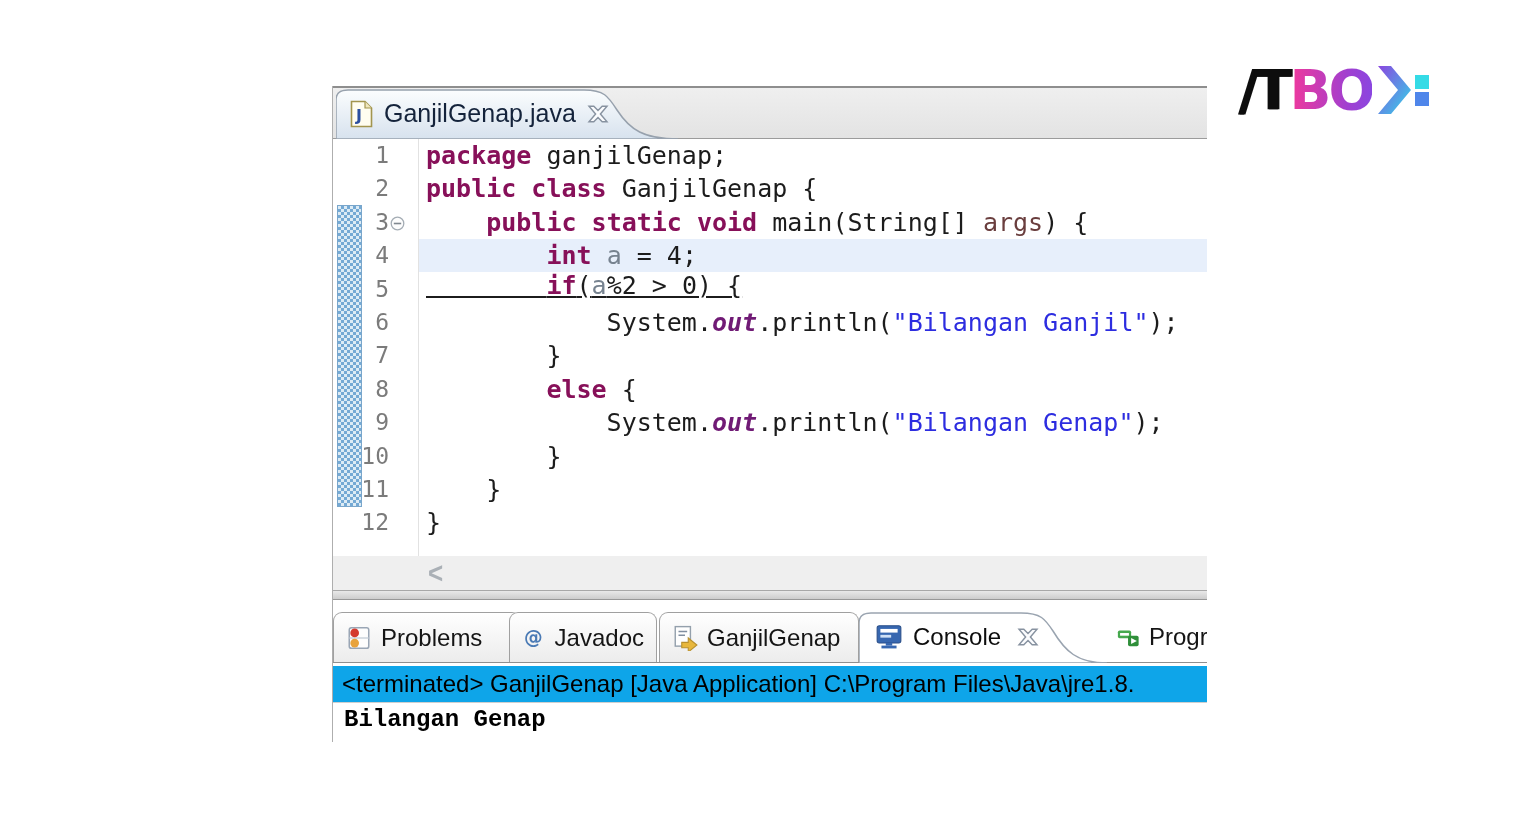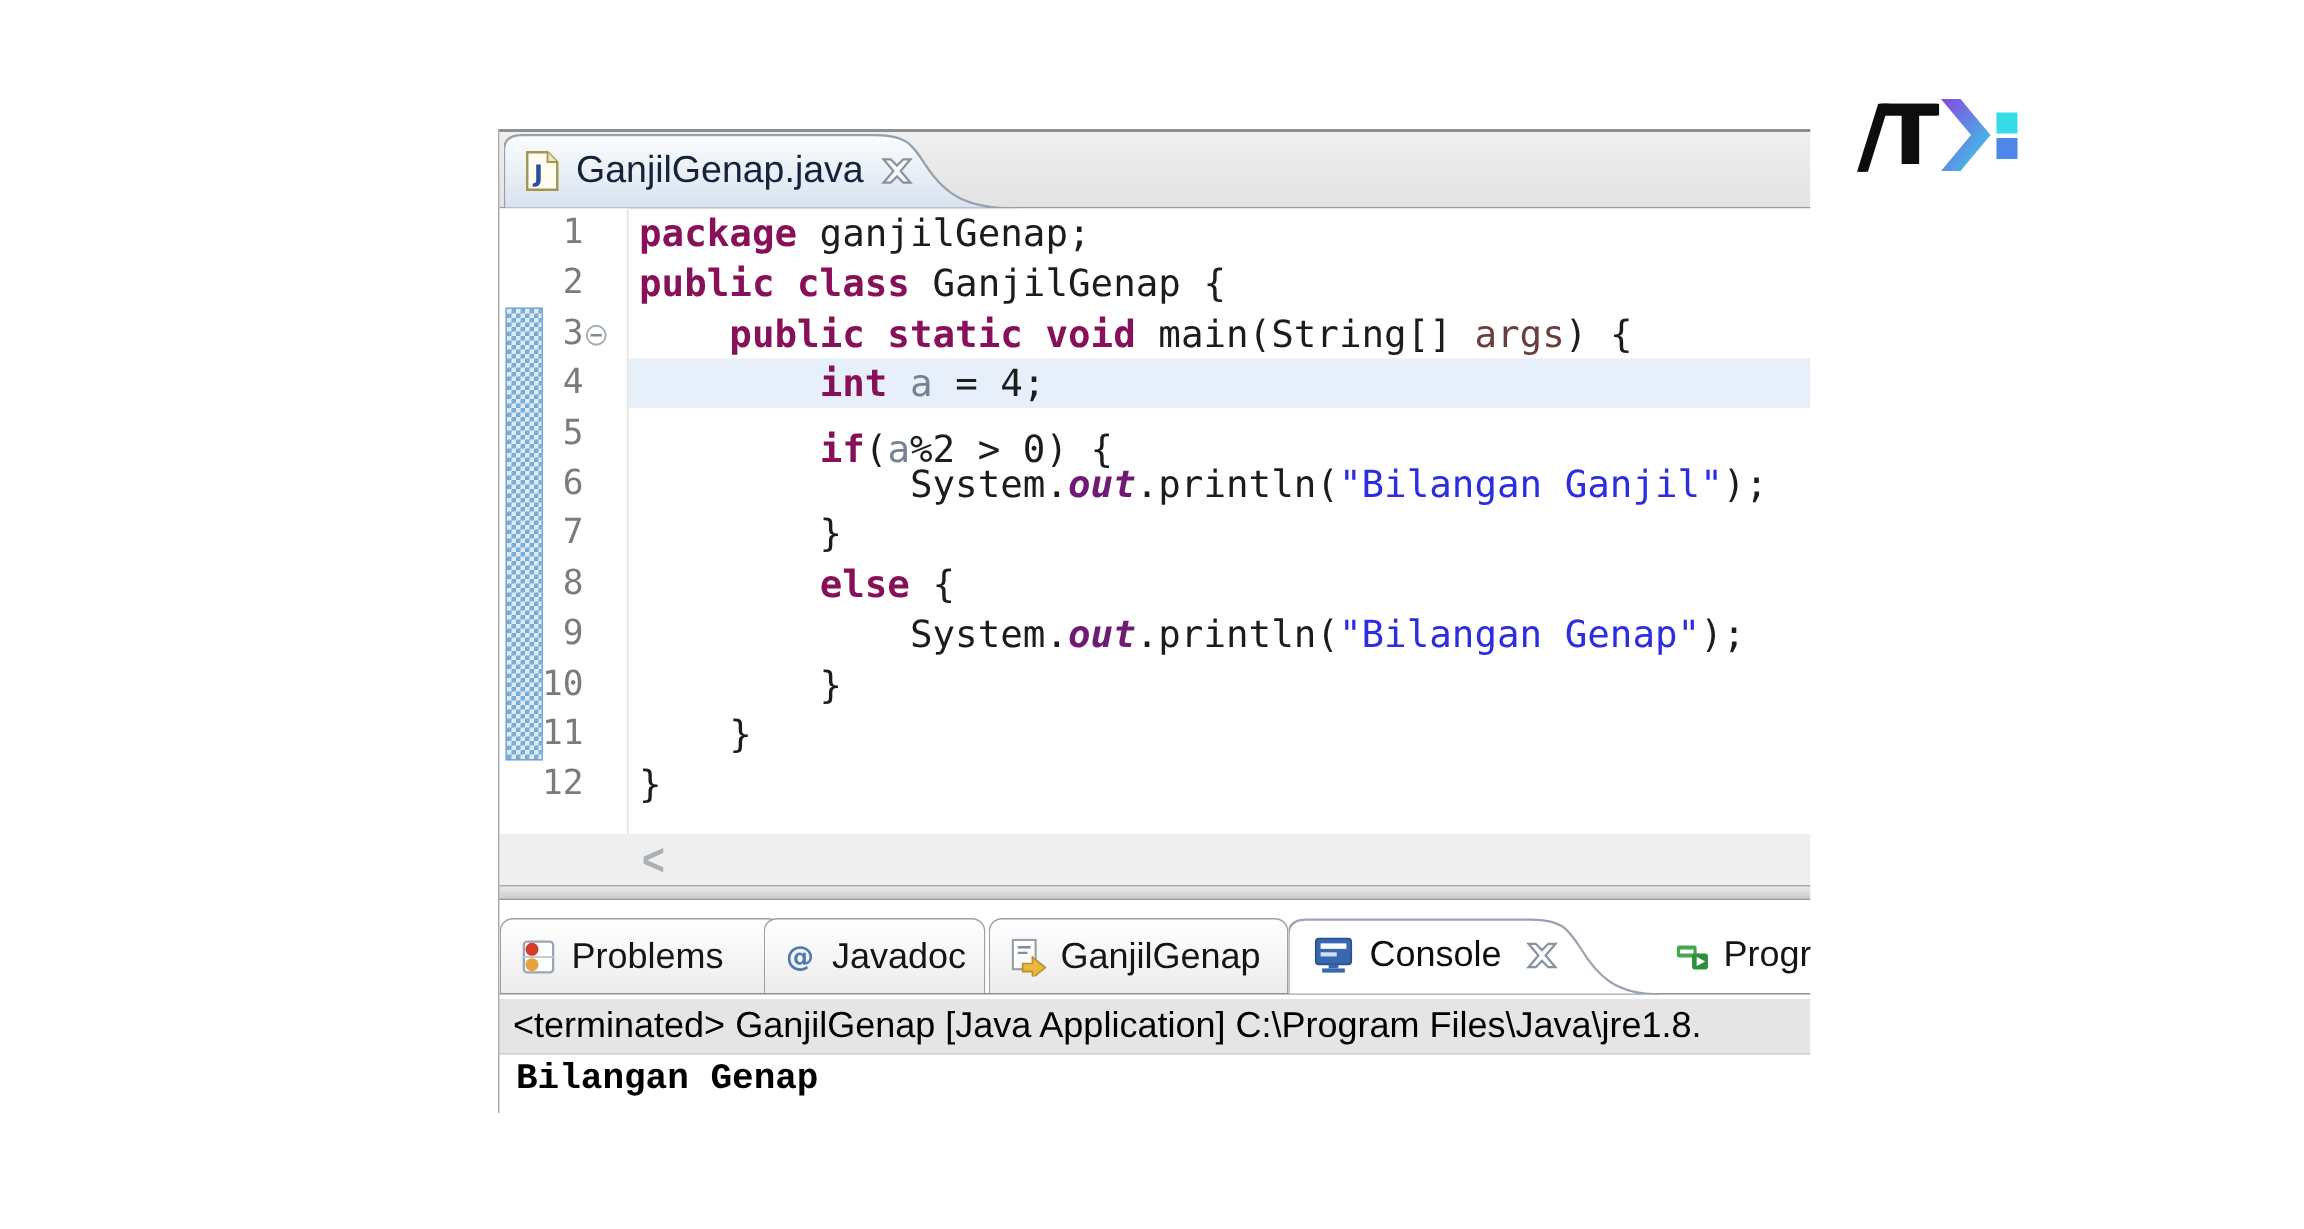--- a/index.html
+++ b/index.html
@@ -68,33 +68,34 @@
   .btabs { position:absolute; left:1px; top:10px; width:874px; height:53px; }
   .btabs-line { position:absolute; left:0; top:52px; width:874px; height:1px; background:#8f8f8f; }
   .btab { position:absolute; top:2px; height:50px; background:linear-gradient(#ffffff,#ececec);
           border:1px solid #a0a0a0; border-bottom:none; border-radius:9px 9px 0 0;
           display:flex; align-items:center; gap:9px; padding:0 12px; font-size:24px; color:#151515; }
   .btab-plain { position:absolute; top:2px; height:50px; display:flex; align-items:center; gap:9px;
                 padding:0 6px; font-size:24px; color:#151515; }
   .btab-active-wrap { position:absolute; left:526px; top:0; width:252px; height:53px; }
   .btab-active-content { position:absolute; left:0; top:0; width:252px; height:53px;
                          display:flex; align-items:center; gap:10px; padding-left:16px; font-size:24px; color:#0d0d0d; }
-  .statusline { position:absolute; left:1px; top:66px; width:874px; height:37px; background:#e5e5e5;
+  .statusline { position:absolute; left:1px; top:66px; width:874px; height:37px; background:#0ea5e9;
                 border-bottom:1px solid #cfcfcf; display:flex; align-items:center; padding-left:9px;
                 font-size:24px; color:#000; white-space:nowrap; overflow:hidden; }
   .consoleout { position:absolute; left:12px; top:106px; font-family:Liberation Mono, monospace;
                 font-weight:bold; font-size:24px; color:#000; white-space:pre; }
 </style>
 </head>
 <body>
 
 <div class="canvas">
 
   <div class="logo">
     <span class="logo-black">/T</span>
+    <span class="logo-grad">BO</span>
     <svg class="logo-x" width="58" height="56" viewBox="0 0 58 56">
       <defs>
         <linearGradient id="gx" x1="0" y1="0" x2="1" y2="1">
           <stop offset="0" stop-color="#8a46e0"></stop>
             <stop offset="1" stop-color="#31d8e8"></stop>
         </linearGradient>
       </defs>
       <path d="M3,4 L16,4 L36,28 L16,52 L3,52 L23,28 Z" fill="url(#gx)"></path>
       <rect x="40" y="13" width="14" height="14" fill="#35dbe6"></rect>
       <rect x="40" y="30" width="14" height="14" fill="#4f86ea"></rect>
@@ -146,21 +147,21 @@
       <div class="rangebar"></div>
       <svg class="fold" width="15" height="15" viewBox="0 0 15 15">
         <circle cx="7.5" cy="7.5" r="6.3" fill="#fdfdfd" stroke="#a4acb4" stroke-width="1.3"></circle>
         <line x1="3.8" y1="7.5" x2="11.2" y2="7.5" stroke="#80888f" stroke-width="1.6"></line>
       </svg>
       <div id="codelines">
           <div class="codeline" style="top: 0px;"><span class="tk-k">package</span><span class="tk-p"> ganjilGenap;</span></div>
           <div class="codeline" style="top: 33.4px;"><span class="tk-k">public class</span><span class="tk-p"> GanjilGenap {</span></div>
           <div class="codeline" style="top: 66.8px;"><span class="tk-p">    </span><span class="tk-k">public static void</span><span class="tk-p"> main(String[] </span><span class="tk-v">args</span><span class="tk-p">) {</span></div>
           <div class="codeline" style="top: 100.2px;"><span class="tk-p">        </span><span class="tk-k">int</span><span class="tk-p"> </span><span class="tk-a">a</span><span class="tk-p"> = 4;</span></div>
-          <div class="codeline" style="top: 144px;"><span class="tk-p">        </span><span class="tk-k">if</span><span class="tk-p">(</span><span class="tk-a">a</span><span class="tk-p">%2 &gt; 0) {</span></div>
+          <div class="codeline" style="top: 130px; text-decoration: underline;"><span class="tk-p">        </span><span class="tk-k">if</span><span class="tk-p">(</span><span class="tk-a">a</span><span class="tk-p">%2 &gt; 0) {</span></div>
           <div class="codeline" style="top: 167px;"><span class="tk-p">            System.</span><span class="tk-f">out</span><span class="tk-p">.println(</span><span class="tk-s">"Bilangan Ganjil"</span><span class="tk-p">);</span></div>
           <div class="codeline" style="top: 200.4px;"><span class="tk-p">        }</span></div>
           <div class="codeline" style="top: 233.8px;"><span class="tk-p">        </span><span class="tk-k">else</span><span class="tk-p"> {</span></div>
           <div class="codeline" style="top: 267.2px;"><span class="tk-p">            System.</span><span class="tk-f">out</span><span class="tk-p">.println(</span><span class="tk-s">"Bilangan Genap"</span><span class="tk-p">);</span></div>
           <div class="codeline" style="top: 300.6px;"><span class="tk-p">        }</span></div>
           <div class="codeline" style="top: 334px;"><span class="tk-p">    }</span></div>
           <div class="codeline" style="top: 367.4px;"><span class="tk-p">}</span></div>
         </div>
     </div>
 

